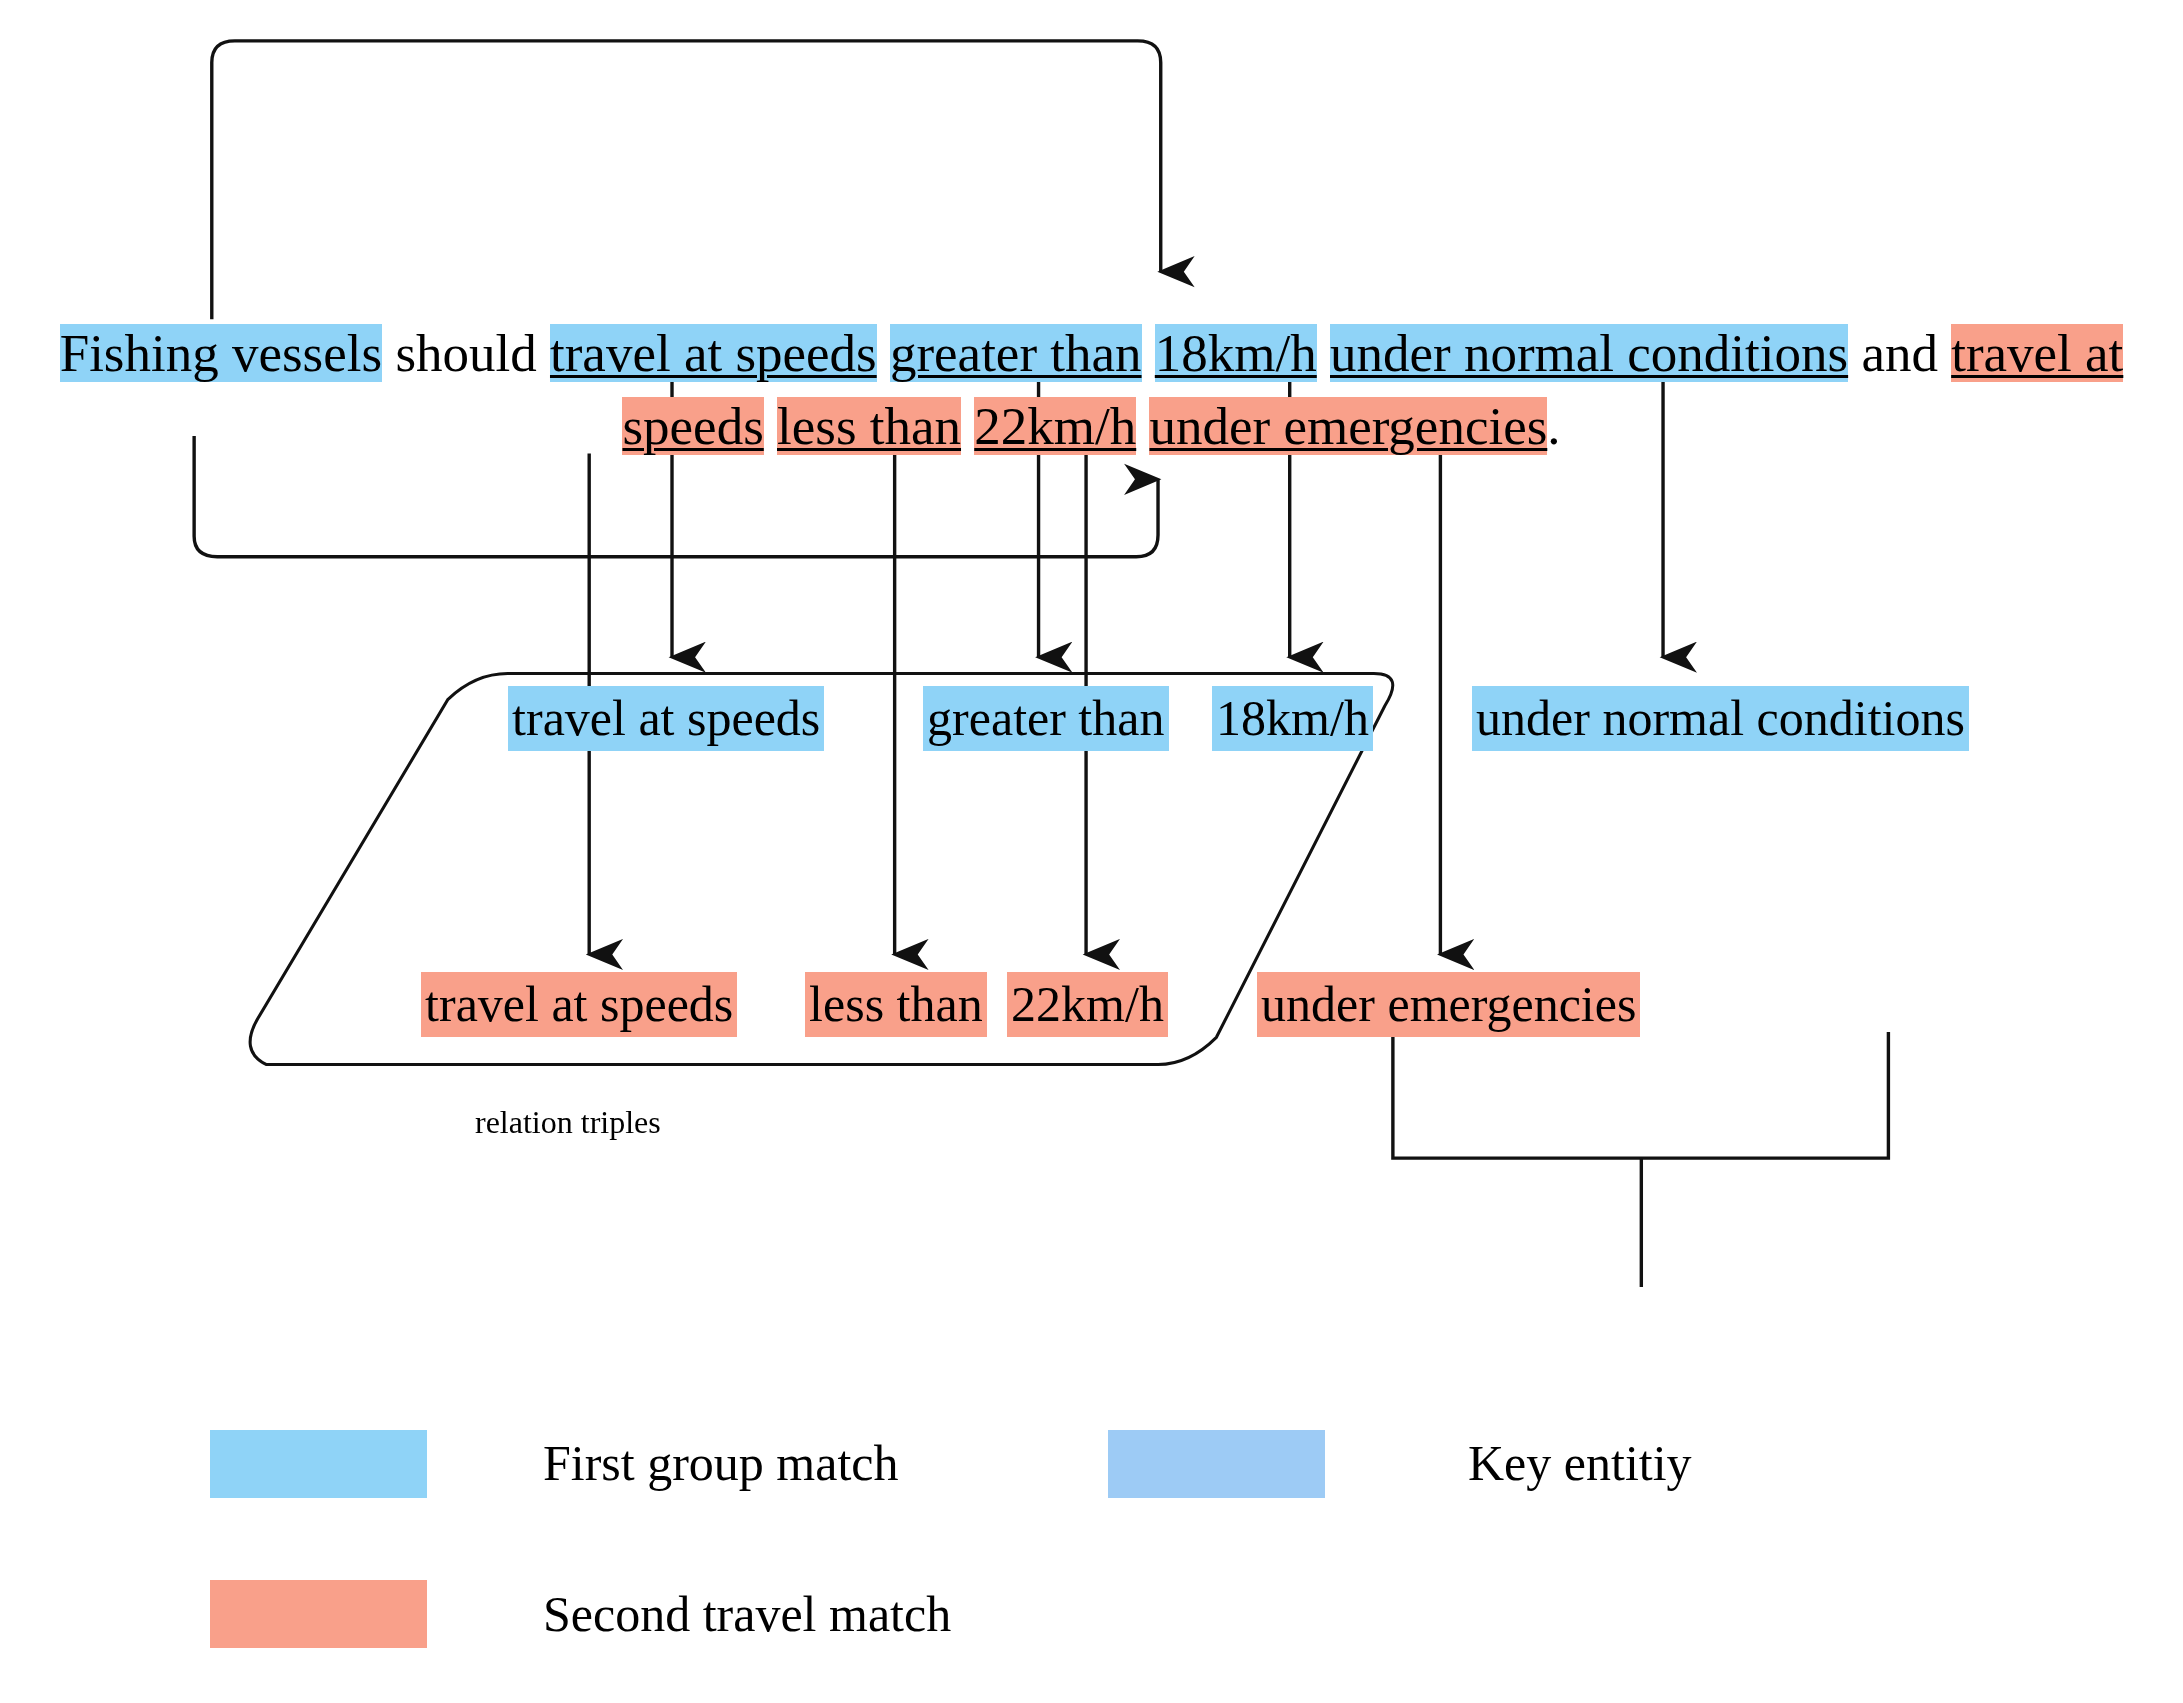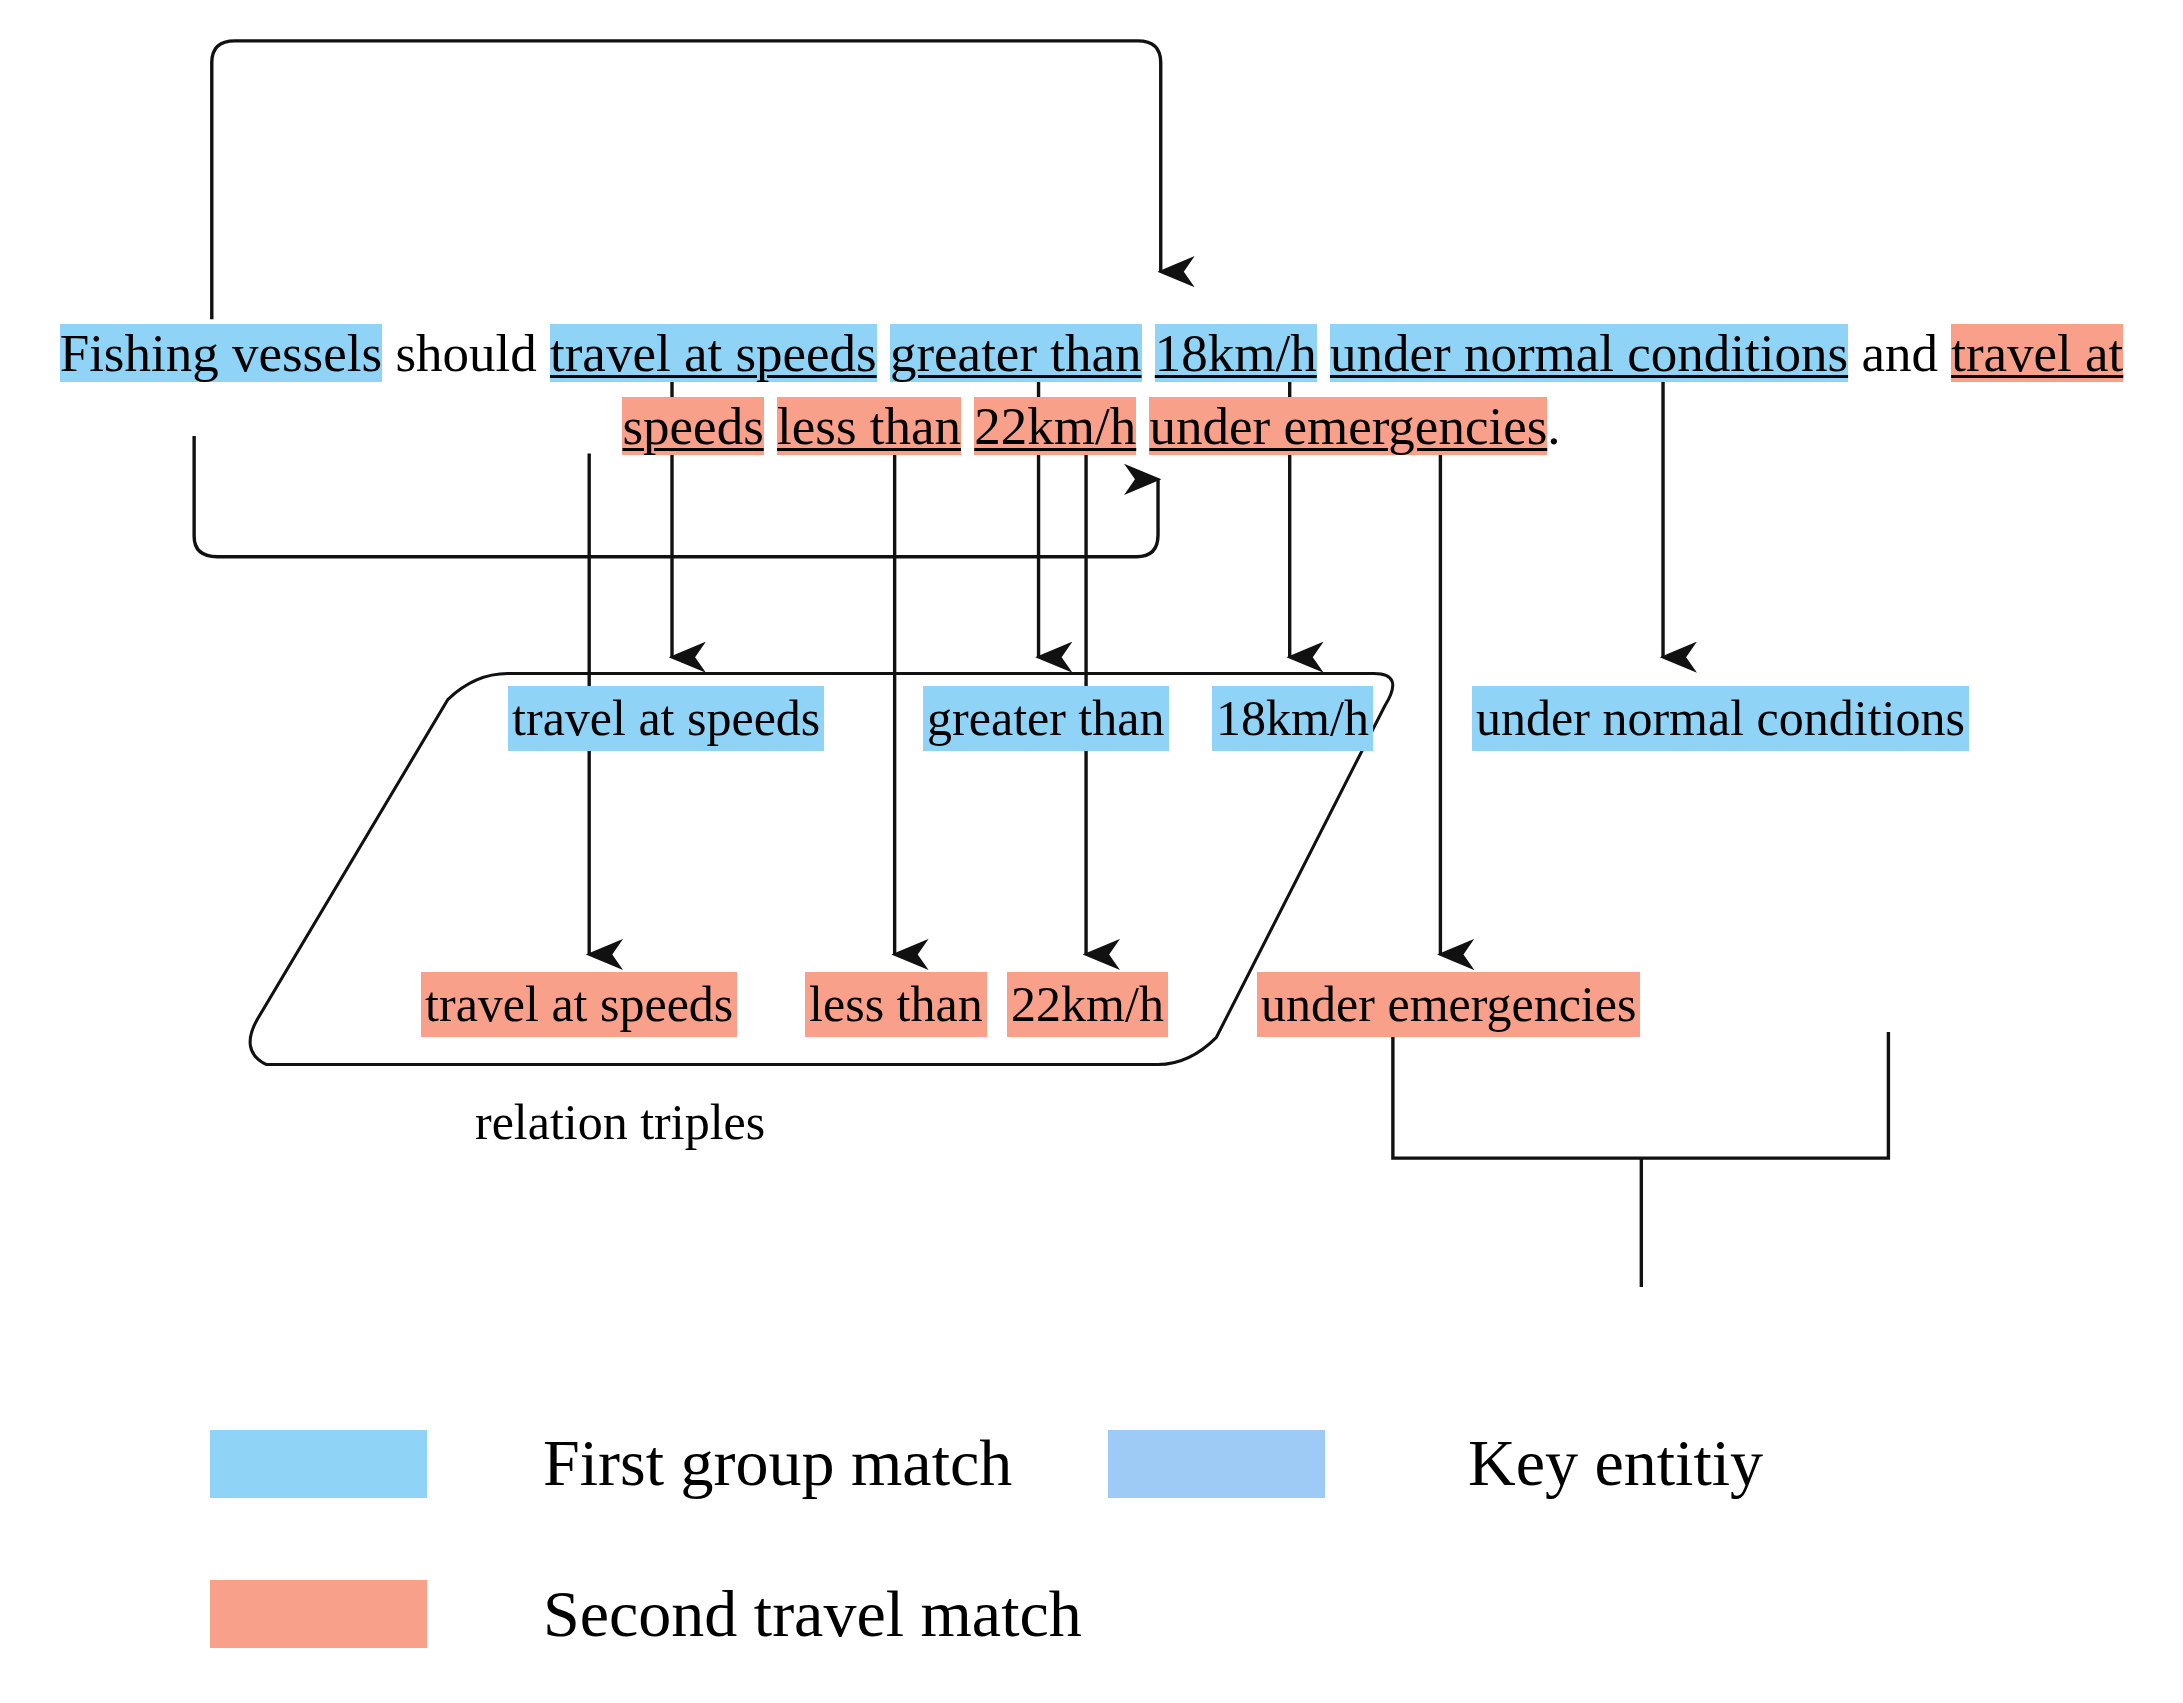--- a/index.html
+++ b/index.html
@@ -51,34 +51,34 @@
     line-height: 62px;
     white-space: nowrap;
     padding: 1.4px 4.1px;
   }
   .node.blue { background: #8fd3f7; }
   .node.red  { background: #f9a08a; }
 
   
   .caption {
     position: absolute;
-    font-size: 50px;
+    font-size: 32px;
     line-height: 58px;
     white-space: nowrap;
   }
 
   
   .legend-swatch {
     position: absolute;
     width: 217px;
     height: 68px;
   }
   .legend-label {
     position: absolute;
-    font-size: 66px;
+    font-size: 50px;
     line-height: 58px;
     white-space: nowrap;
   }
 </style>
 </head>
 <body>
 
 <div id="canvas">
 
   <svg id="wires" viewBox="0 0 3216 2510" width="2183" height="1704" xmlns="http://www.w3.org/2000/svg">

